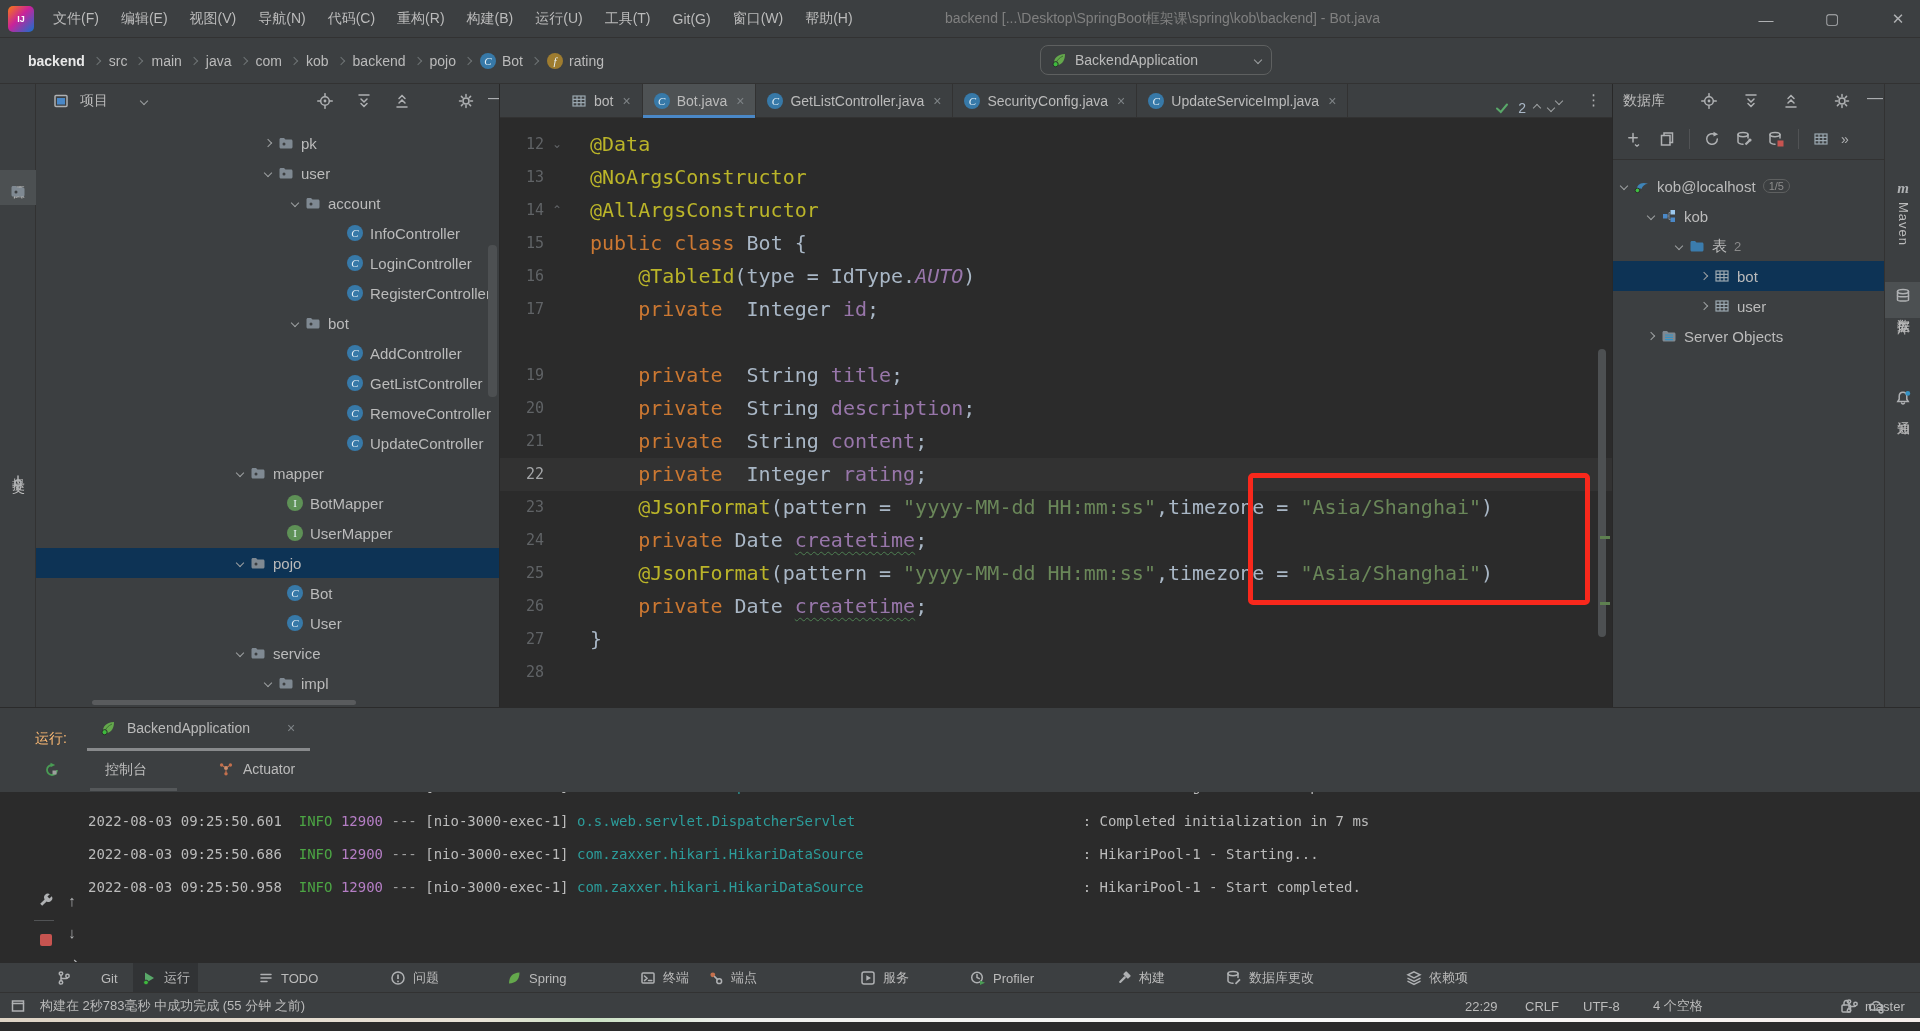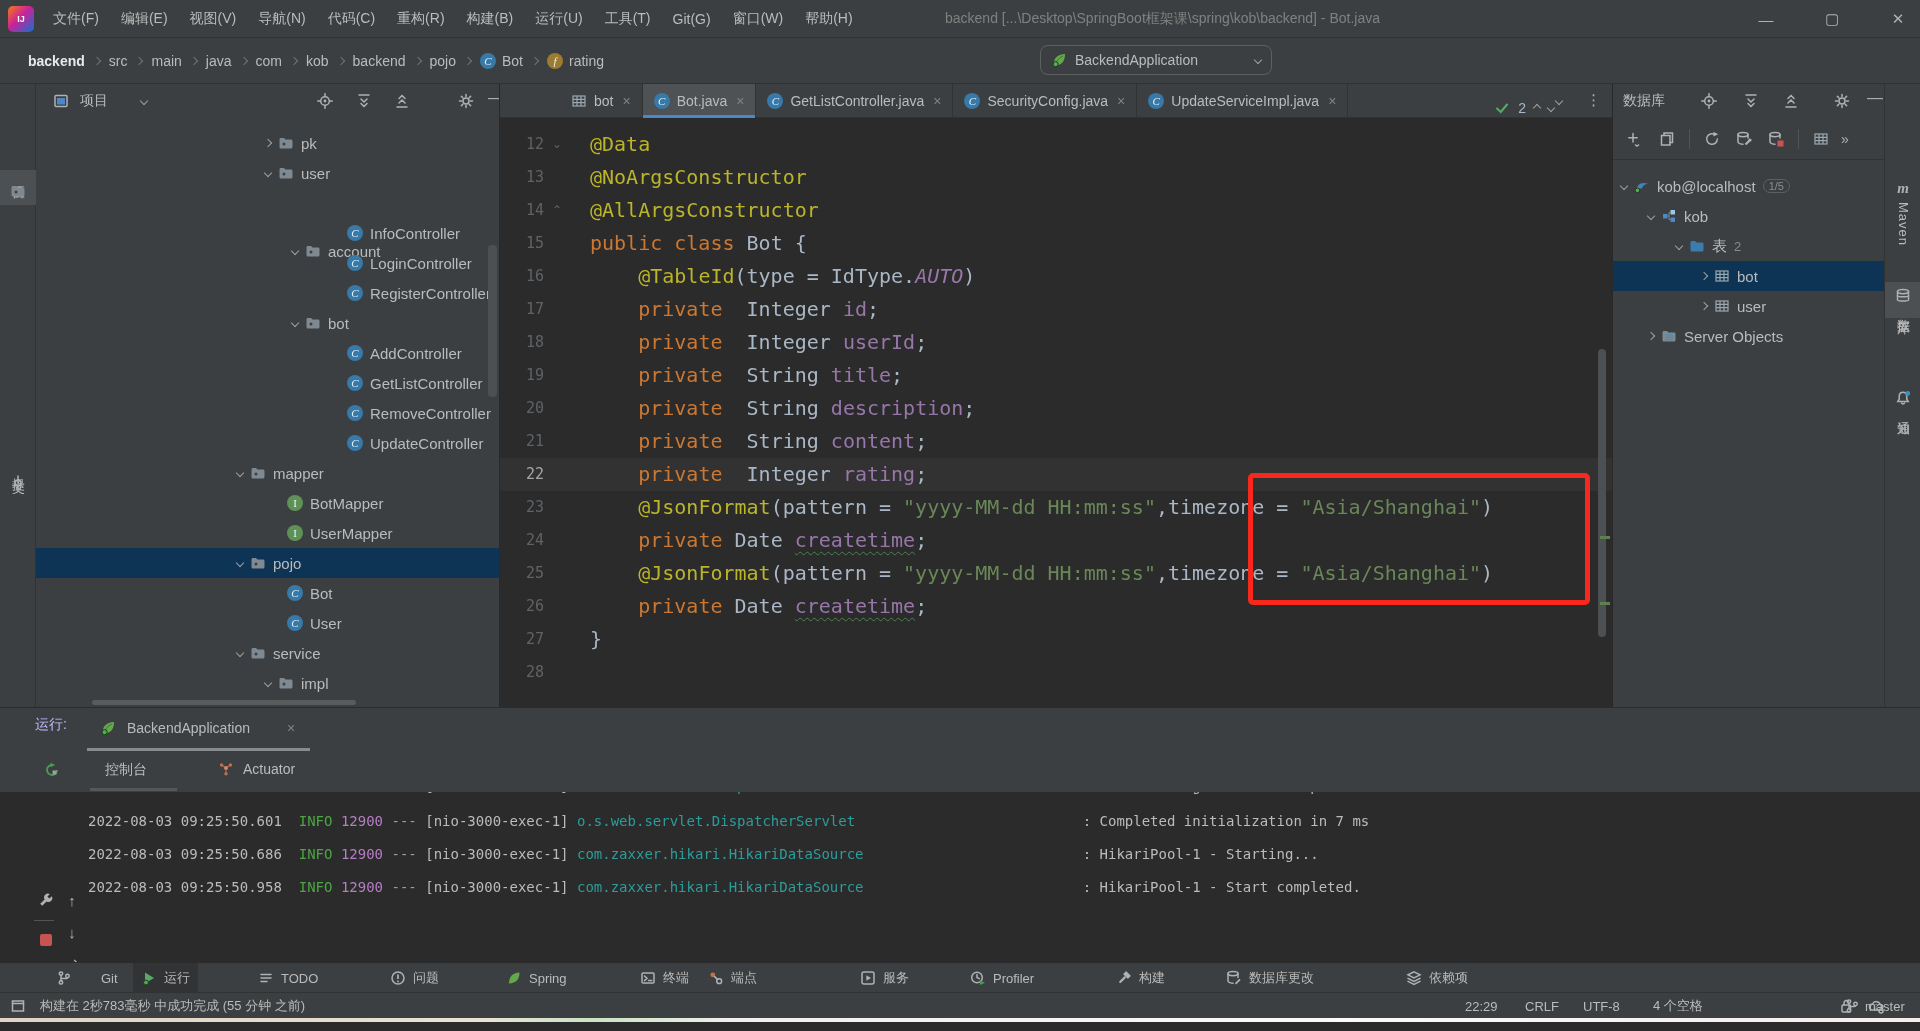--- a/index.html
+++ b/index.html
@@ -373,21 +373,21 @@
               <span class="cv down"></span>
               <span class="ic" style="display: inline-flex;">
                 <svg width="16" height="16" viewBox="0 0 16 16">
                   <path d="M1.5 4.5 C1.5 3.7,2.1 3,3 3 H6 L7.5 4.5 H13 C13.9 4.5,14.5 5.2,14.5 6 V12 C14.5 12.8,13.9 13.5,13 13.5 H3 C2.1 13.5,1.5 12.8,1.5 12 Z" fill="#7F8992"></path>
                   <circle cx="6" cy="9" r="1.5" fill="#3C3F41"></circle>
                 </svg>
               </span>
               <span>user</span>
             </span>
           </div>
-          <div class="trow " style="top:104px;margin-top:48px;">
+          <div class="trow " style="top:104px;">
             <span class="inner" style="left:256px;">
               <span class="cv down"></span>
               <span class="ic" style="display: inline-flex;">
                 <svg width="16" height="16" viewBox="0 0 16 16">
                   <path d="M1.5 4.5 C1.5 3.7,2.1 3,3 3 H6 L7.5 4.5 H13 C13.9 4.5,14.5 5.2,14.5 6 V12 C14.5 12.8,13.9 13.5,13 13.5 H3 C2.1 13.5,1.5 12.8,1.5 12 Z" fill="#7F8992"></path>
                   <circle cx="6" cy="9" r="1.5" fill="#3C3F41"></circle>
                 </svg>
               </span>
               <span>account</span>
             </span>
@@ -589,24 +589,20 @@
             <span class="ltext"><span class="tk-k">public class </span><span class="tk-d">Bot {</span></span>
           </div>
           <div class="cline " style="top:142px;">
             <span class="lnum">16</span>
             <span class="ltext"><span class="tk-d">    </span><span class="tk-a">@TableId</span><span class="tk-d">(type = IdType.</span><span class="tk-i">AUTO</span><span class="tk-d">)</span></span>
           </div>
           <div class="cline " style="top:175px;">
             <span class="lnum">17</span>
             <span class="ltext"><span class="tk-d">    </span><span class="tk-k">private</span><span class="tk-d">  Integer </span><span class="tk-f">id</span><span class="tk-d">;</span></span>
           </div>
-          <div class="cline " style="top:208px;">
-            <span class="lnum">18</span>
-            <span class="ltext"><span class="tk-d">    </span><span class="tk-k">private</span><span class="tk-d">  Integer </span><span class="tk-f">userId</span><span class="tk-d">;</span></span>
-          </div>
           <div class="cline " style="top:241px;">
             <span class="lnum">19</span>
             <span class="ltext"><span class="tk-d">    </span><span class="tk-k">private</span><span class="tk-d">  String </span><span class="tk-f">title</span><span class="tk-d">;</span></span>
           </div>
           <div class="cline " style="top:274px;">
             <span class="lnum">20</span>
             <span class="ltext"><span class="tk-d">    </span><span class="tk-k">private</span><span class="tk-d">  String </span><span class="tk-f">description</span><span class="tk-d">;</span></span>
           </div>
           <div class="cline " style="top:307px;">
             <span class="lnum">21</span>
@@ -836,21 +832,21 @@
           </span>
           <span class="vtext">通知</span>
         </div>
       </div>
   </div>
 
   <div id="redbox" class="ab"></div>
 
   <div id="runpanel" class="ab">
     <div id="runhdr">
-      <span class="ab" style="left:35px;top:8px;color:#c4b5fd;">运行:</span>
+      <span class="ab" style="left:35px;top:22px;color:#fdba74;">运行:</span>
       <span class="ic ab" style="left: 100px; top: 12px; display: inline-flex;">
           <svg width="16" height="16" viewBox="0 0 16 16">
             <path d="M14 2 C6 2.5,2.5 6,2.5 14 C10.5 13.5,14 9.5,14 2 Z" fill="#64A84C"></path>
             <path d="M12 4 C8 6,6 8,4.5 12" stroke="#3E7033" stroke-width="1" fill="none"></path>
             <circle cx="4.6" cy="12.2" r="2.6" fill="#3DBA3D" stroke="#2B2B2B" stroke-width="1"></circle>
           </svg>
         </span>
       <span class="ab" style="left:127px;top:12px;color:#BBBBBB;">BackendApplication</span>
       <span class="ab" style="left:287px;top:12px;color:#7F8487;">×</span>
       <div class="ab" style="left:87px;top:40px;width:223px;height:3px;background:#888A8C;"></div>

